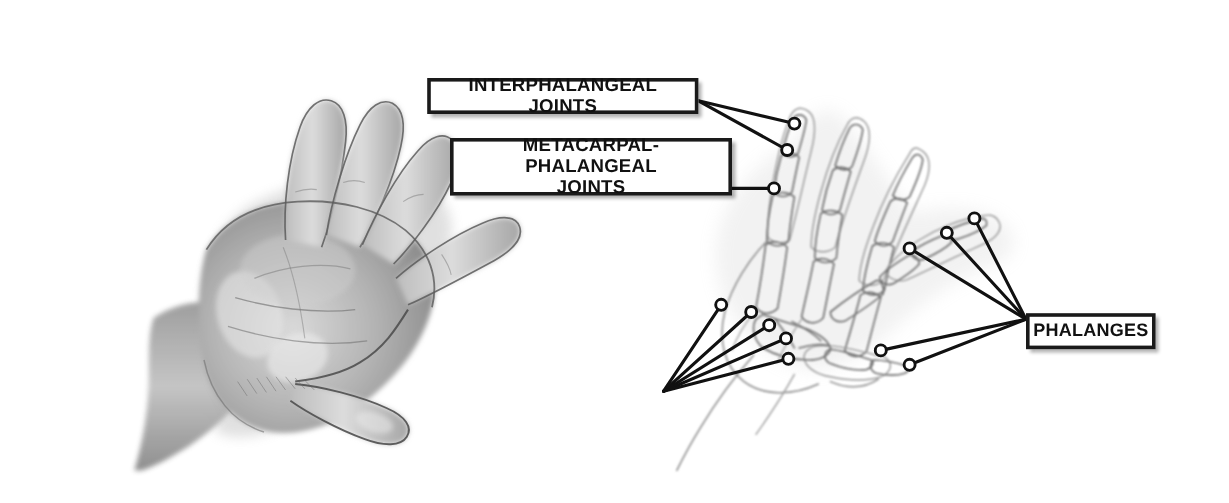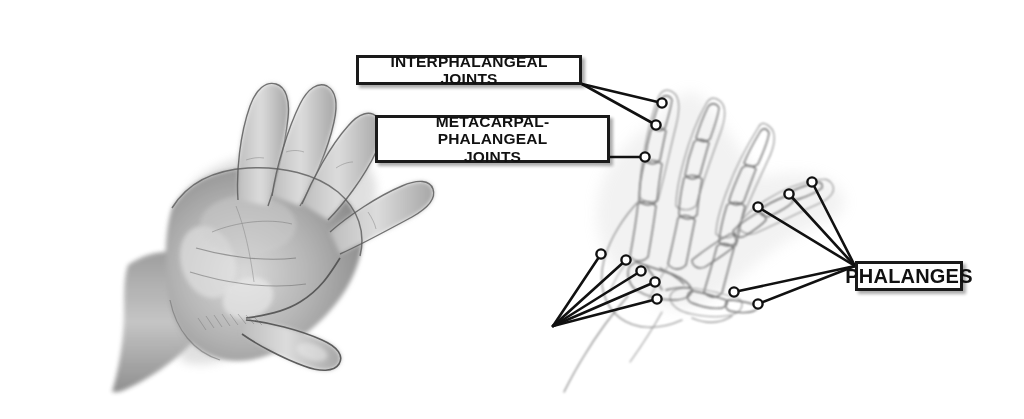--- a/index.html
+++ b/index.html
@@ -40,24 +40,24 @@
     justify-content: center;
     text-align: center;
     color: #111111;
     font-weight: bold;
     letter-spacing: 0.2px;
     box-shadow: 3px 3px 3px rgba(0,0,0,0.33);
     line-height: 1.12;
     padding: 2px 9px;
     user-select: none;
   }
-  #label-interphalangeal { left: 356px; top: 55px;  width: 226px; height: 30px; font-size: 15.5px; }
+  #label-interphalangeal { left: 356px; top: 65px;  width: 226px; height: 30px; font-size: 15.5px; }
   #label-mcp            { left: 375px; top: 115px; width: 235px; height: 48px; font-size: 15.5px; }
   #label-metacarpals    { left: 420px; top: 325px; width: 133px; height: 30px; font-size: 15.5px; }
-  #label-phalanges      { left: 855px; top: 261px; width: 108px; height: 30px; font-size: 20px; }
+  #label-phalanges      { left: 855px; top: 261px; width: 108px; height: 30px; font-size: 15px; }
 </style>
 </head>
 <body>
 
 <div id="root">
 
   <svg class="art-layer" viewBox="0 0 1024 419">
     <defs>
       <radialGradient id="palmShade" cx="40%" cy="55%" r="62%">
         <stop offset="0%" stop-color="#d9d9d9"></stop>

